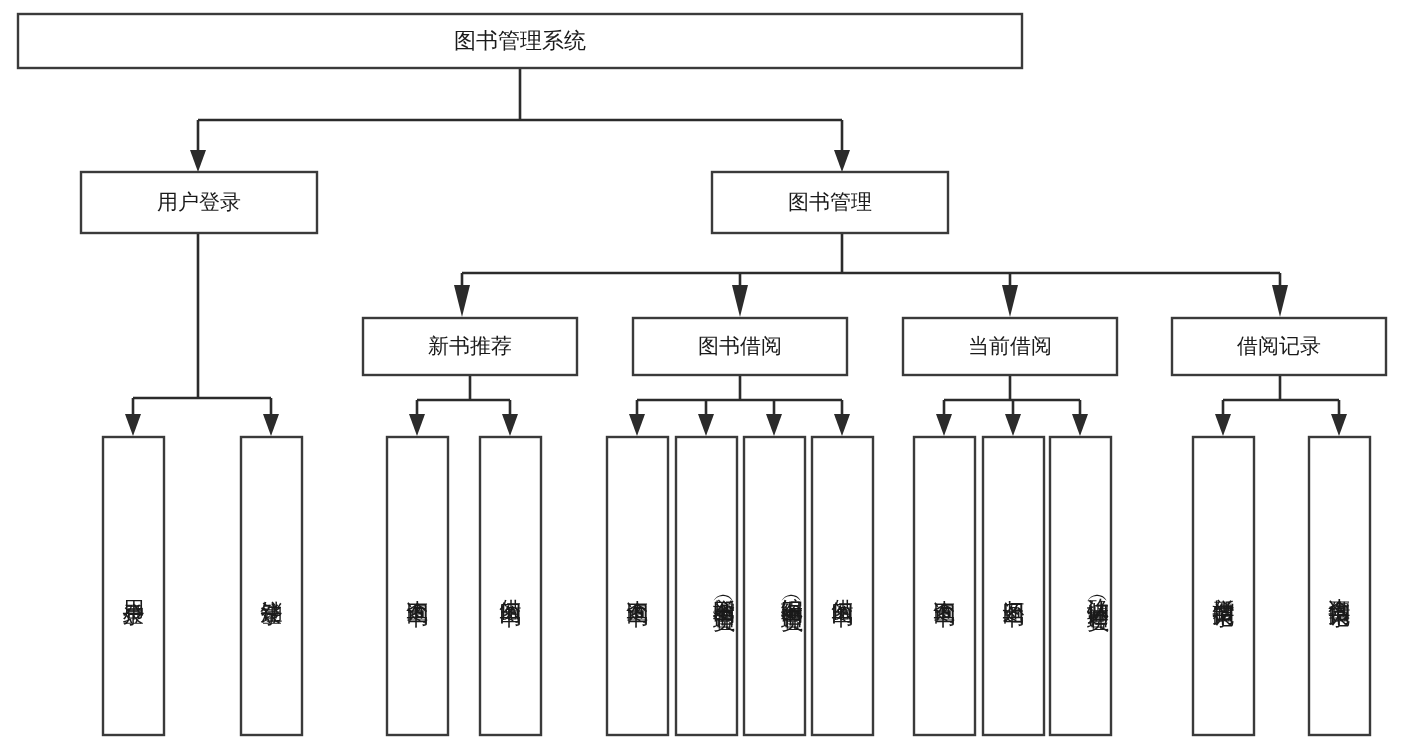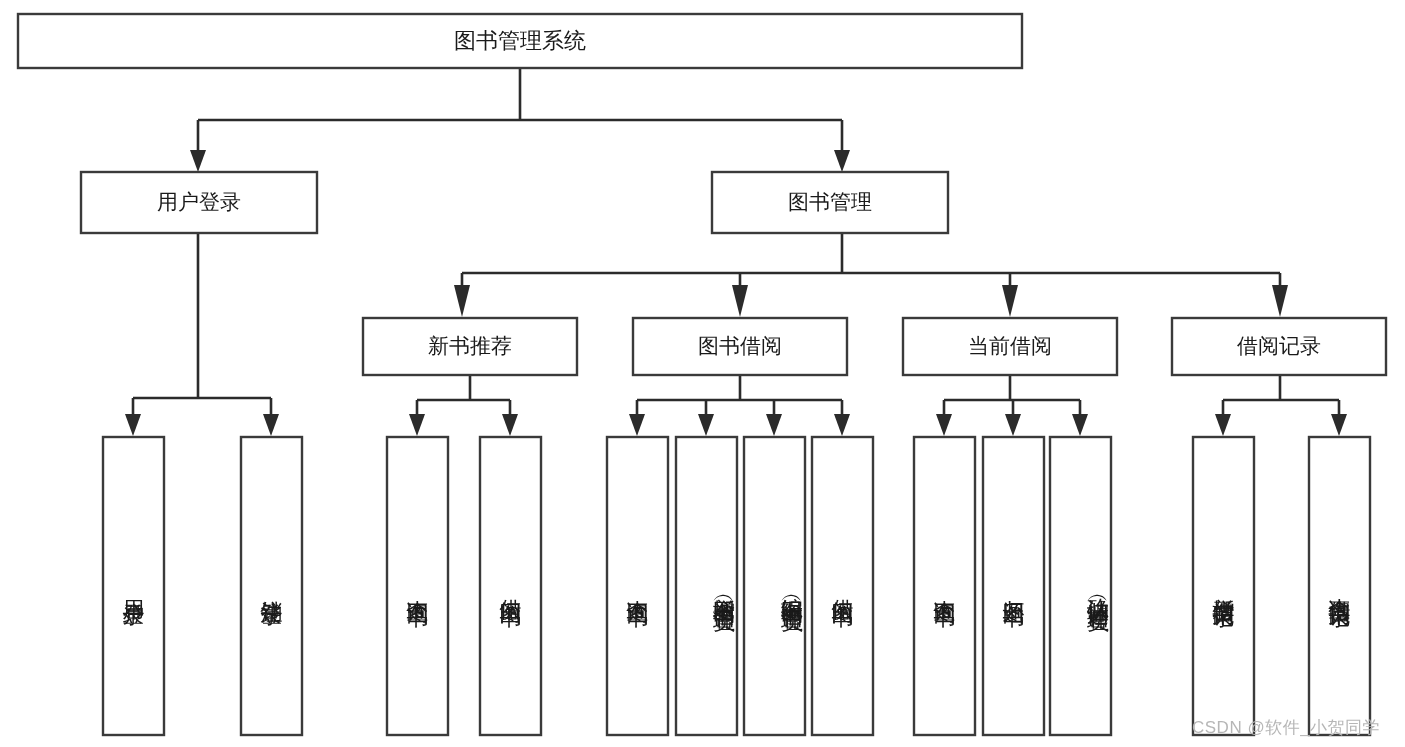--- a/index.html
+++ b/index.html
@@ -211,15 +211,14 @@
     <div class="leaf-label center" style="left:812px; top:437px; width:61px; height:298px;">借阅图书</div>
 
     <div class="leaf-label center" style="left:914px; top:437px; width:61px; height:298px;">查询图书</div>
     <div class="leaf-label center" style="left:983px; top:437px; width:61px; height:298px;">归还图书</div>
     <div class="leaf-label top" style="left:1050px; top:443px; width:61px; height:292px;">确认归还（管理员）</div>
 
     <div class="leaf-label center" style="left:1193px; top:437px; width:61px; height:298px;">新增借阅记录</div>
     <div class="leaf-label center" style="left:1309px; top:437px; width:61px; height:298px;">查询借阅记录</div>
   </div>
 
-  <div class="watermark" style="left:1192px; top:716px;">CSDN @软件_小贺同学</div>
 
 </div>
 
 </body></html>

